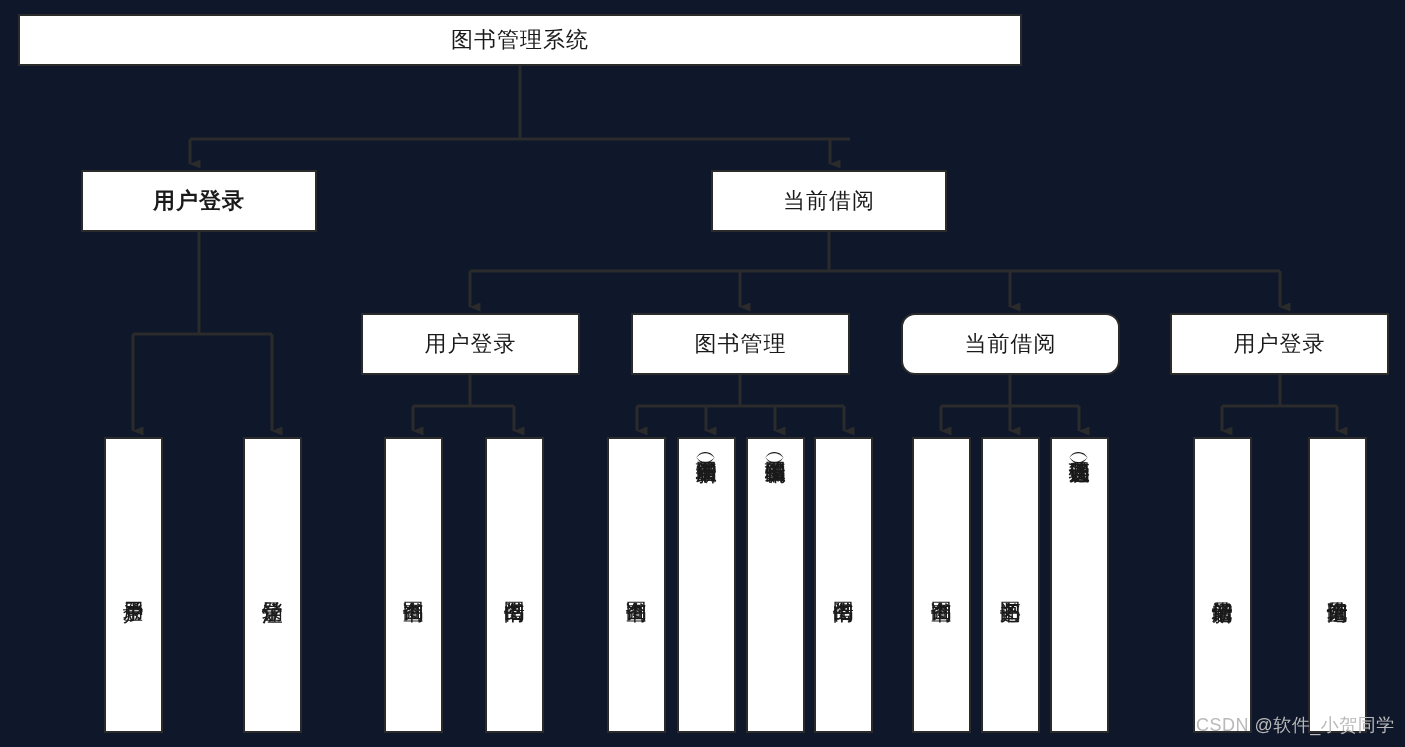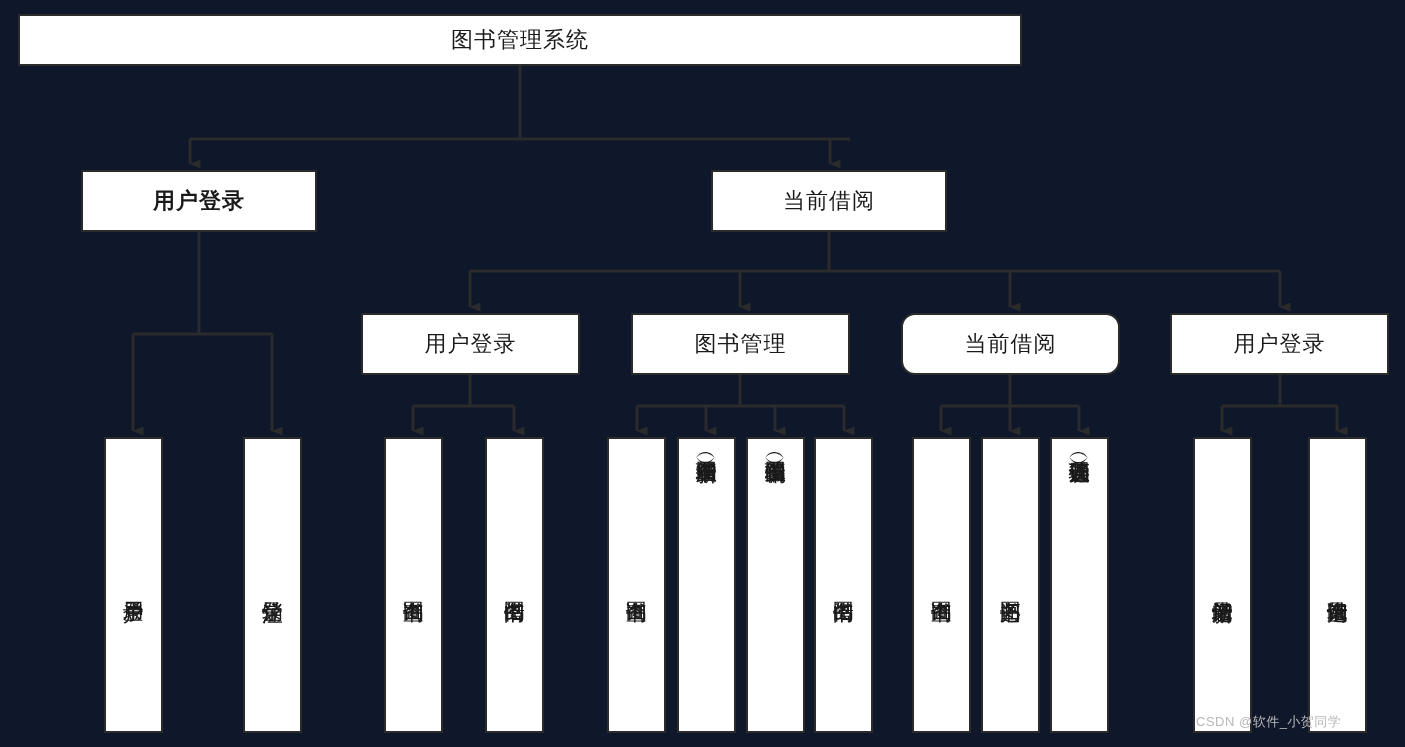--- a/index.html
+++ b/index.html
@@ -58,21 +58,21 @@
     padding-top: 6px;
   }
   .node-label {
     display: block;
     text-align: center;
   }
   #watermark {
     position: absolute;
     left: 1196px;
     top: 713px;
-    font-size: 13px;
+    font-size: 18px;
     color: #b9b9b9;
     white-space: nowrap;
     letter-spacing: 0.5px;
     pointer-events: none;
   }
 </style>
 </head>
 <body>
 
 <div id="diagram-root">

